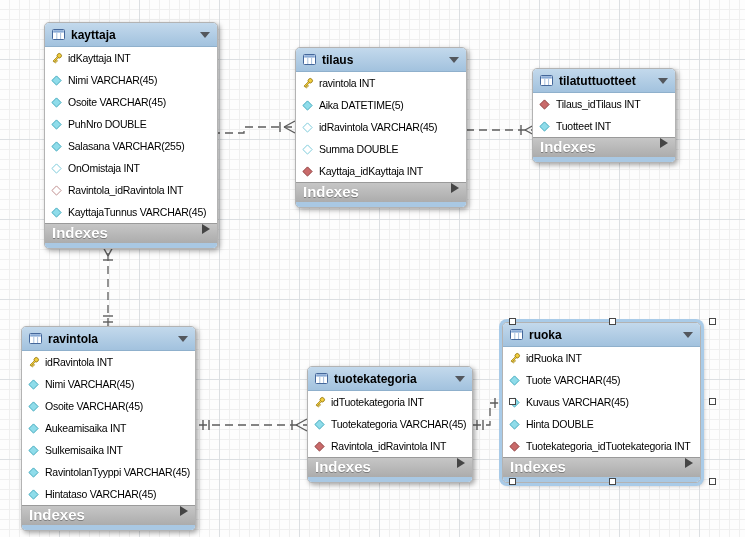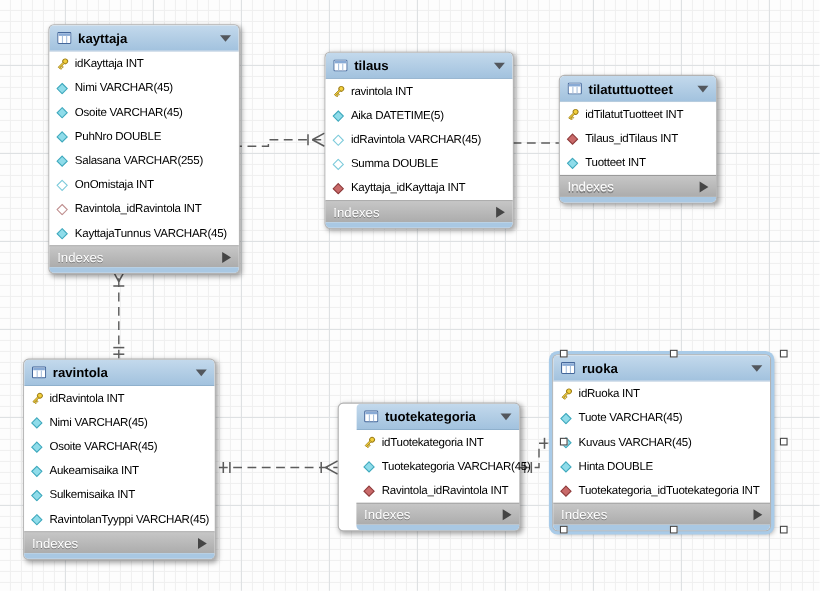--- a/index.html
+++ b/index.html
@@ -23,23 +23,23 @@
     height:23px;display:flex;align-items:center;gap:6px;padding:0 7px;
     background:linear-gradient(#c3d9ec,#a2c2de);border-bottom:1px solid #8fb0cc;
     border-radius:4px 4px 0 0;
   }
   .hdr .tname{flex:1;font-size:12px;font-weight:bold;color:#000;}
   .tri-down{width:0;height:0;border-left:5px solid transparent;border-right:5px solid transparent;border-top:6px solid #53575d;}
   .tbody{background:#fff;text-align:center;}
   .row{height:22px;display:flex;align-items:center;gap:5px;padding-left:5px;font-size:10.5px;letter-spacing:-0.25px;color:#000;white-space:nowrap;}
   .row .cicon{width:13px;display:flex;justify-content:center;flex:none;}
   .ftr{
-    height:19px;display:flex;align-items:center;padding:0 7px;
+    height:19px;display:flex;padding:0 7px;
     background:linear-gradient(#c6c6c6,#acacac);border-top:1px solid #9a9a9a;
-    color:#fff;font-weight:normal;font-size:12px;text-shadow:0 1px 0 rgba(96,96,96,0.65);
+    color:#fff;font-weight:bold;font-size:15px;text-shadow:0 1px 0 rgba(96,96,96,0.65);
   }
   .tri-right{margin-left:auto;width:0;height:0;border-top:5px solid transparent;border-bottom:5px solid transparent;border-left:8px solid #454545;}
   .strip{height:5px;background:#a9c8e3;border-radius:0 0 4px 4px;}
   .handle{position:absolute;z-index:4;width:7px;height:7px;background:#fff;border:1px solid #474747;box-sizing:border-box;}
 </style>
 </head>
 <body>
 
 <div id="canvas">
   <svg id="wires" width="745" height="537">
@@ -229,91 +229,78 @@
           </span>
           <span>Kayttaja_idKayttaja INT</span>
         </div>
       </div>
       <div class="ftr">
         <span>Indexes</span>
         <span class="tri-right"></span>
       </div>
       <div class="strip"></div>
     </div>
-    <div class="table" style="left: 508px; top: 68px; width: 144px;">
+    <div class="table" style="left: 532px; top: 68px; width: 144px;">
       <div class="hdr">
         <svg width="13" height="11" viewBox="0 0 13 11">
           <rect x="0.5" y="0.5" width="12" height="10" rx="1" fill="#ffffff" stroke="#44679a"></rect>
           <rect x="1.2" y="1.2" width="10.6" height="2.4" fill="#88aad5"></rect>
           <line x1="4.8" y1="3.8" x2="4.8" y2="10" stroke="#a9c1dd" stroke-width="1"></line>
           <line x1="8.6" y1="3.8" x2="8.6" y2="10" stroke="#a9c1dd" stroke-width="1"></line>
         </svg>
         <span class="tname">tilatuttuotteet</span>
+        <span class="tri-down"></span>
+      </div>
+      <div class="tbody">
+        <div class="row">
+          <span class="cicon">
+            <svg width="11" height="11" viewBox="0 0 11 11">
+              <path d="M5.5 0.9 L10.1 5.5 L5.5 10.1 L0.9 5.5 Z" fill="#c96a6a" stroke="#8e3b3b" stroke-width="1"></path>
+            </svg>
+          </span>
+          <span>Tilaus_idTilaus INT</span>
+        </div>
+        <div class="row">
+          <span class="cicon">
+            <svg width="11" height="11" viewBox="0 0 11 11">
+              <path d="M5.5 0.9 L10.1 5.5 L5.5 10.1 L0.9 5.5 Z" fill="#8fdcea" stroke="#3fa9bd" stroke-width="1"></path>
+            </svg>
+          </span>
+          <span>Tuotteet INT</span>
+        </div>
+      </div>
+      <div class="ftr">
+        <span>Indexes</span>
+        <span class="tri-right"></span>
+      </div>
+      <div class="strip"></div>
+    </div>
+    <div class="table" style="left: 21px; top: 326px; width: 175px;">
+      <div class="hdr">
+        <svg width="13" height="11" viewBox="0 0 13 11">
+          <rect x="0.5" y="0.5" width="12" height="10" rx="1" fill="#ffffff" stroke="#44679a"></rect>
+          <rect x="1.2" y="1.2" width="10.6" height="2.4" fill="#88aad5"></rect>
+          <line x1="4.8" y1="3.8" x2="4.8" y2="10" stroke="#a9c1dd" stroke-width="1"></line>
+          <line x1="8.6" y1="3.8" x2="8.6" y2="10" stroke="#a9c1dd" stroke-width="1"></line>
+        </svg>
+        <span class="tname">ravintola</span>
         <span class="tri-down"></span>
       </div>
       <div class="tbody">
         <div class="row">
           <span class="cicon">
             <svg width="12" height="12" viewBox="0 0 12 12">
               <g transform="rotate(45 6 6)">
                 <circle cx="6" cy="2.8" r="2.2" fill="#f2cf3c" stroke="#9c7d18" stroke-width="0.9"></circle>
                 <rect x="5.3" y="4.6" width="1.5" height="6.4" fill="#f2cf3c" stroke="#9c7d18" stroke-width="0.7"></rect>
                 <rect x="6.8" y="7.6" width="1.7" height="1.1" fill="#f2cf3c" stroke="#9c7d18" stroke-width="0.6"></rect>
                 <rect x="6.8" y="9.6" width="1.7" height="1.1" fill="#f2cf3c" stroke="#9c7d18" stroke-width="0.6"></rect>
               </g>
             </svg>
           </span>
-          <span>idTilatutTuotteet INT</span>
-        </div>
-        <div class="row">
-          <span class="cicon">
-            <svg width="11" height="11" viewBox="0 0 11 11">
-              <path d="M5.5 0.9 L10.1 5.5 L5.5 10.1 L0.9 5.5 Z" fill="#c96a6a" stroke="#8e3b3b" stroke-width="1"></path>
-            </svg>
-          </span>
-          <span>Tilaus_idTilaus INT</span>
-        </div>
-        <div class="row">
-          <span class="cicon">
-            <svg width="11" height="11" viewBox="0 0 11 11">
-              <path d="M5.5 0.9 L10.1 5.5 L5.5 10.1 L0.9 5.5 Z" fill="#8fdcea" stroke="#3fa9bd" stroke-width="1"></path>
-            </svg>
-          </span>
-          <span>Tuotteet INT</span>
-        </div>
-      </div>
-      <div class="ftr">
-        <span>Indexes</span>
-        <span class="tri-right"></span>
-      </div>
-      <div class="strip"></div>
-    </div>
-    <div class="table" style="left: 21px; top: 326px; width: 175px;">
-      <div class="hdr">
-        <svg width="13" height="11" viewBox="0 0 13 11">
-          <rect x="0.5" y="0.5" width="12" height="10" rx="1" fill="#ffffff" stroke="#44679a"></rect>
-          <rect x="1.2" y="1.2" width="10.6" height="2.4" fill="#88aad5"></rect>
-          <line x1="4.8" y1="3.8" x2="4.8" y2="10" stroke="#a9c1dd" stroke-width="1"></line>
-          <line x1="8.6" y1="3.8" x2="8.6" y2="10" stroke="#a9c1dd" stroke-width="1"></line>
-        </svg>
-        <span class="tname">ravintola</span>
-        <span class="tri-down"></span>
-      </div>
-      <div class="tbody">
-        <div class="row">
-          <span class="cicon">
-            <svg width="12" height="12" viewBox="0 0 12 12">
-              <g transform="rotate(45 6 6)">
-                <circle cx="6" cy="2.8" r="2.2" fill="#f2cf3c" stroke="#9c7d18" stroke-width="0.9"></circle>
-                <rect x="5.3" y="4.6" width="1.5" height="6.4" fill="#f2cf3c" stroke="#9c7d18" stroke-width="0.7"></rect>
-                <rect x="6.8" y="7.6" width="1.7" height="1.1" fill="#f2cf3c" stroke="#9c7d18" stroke-width="0.6"></rect>
-                <rect x="6.8" y="9.6" width="1.7" height="1.1" fill="#f2cf3c" stroke="#9c7d18" stroke-width="0.6"></rect>
-              </g>
-            </svg>
-          </span>
           <span>idRavintola INT</span>
         </div>
         <div class="row">
           <span class="cicon">
             <svg width="11" height="11" viewBox="0 0 11 11">
               <path d="M5.5 0.9 L10.1 5.5 L5.5 10.1 L0.9 5.5 Z" fill="#8fdcea" stroke="#3fa9bd" stroke-width="1"></path>
             </svg>
           </span>
           <span>Nimi VARCHAR(45)</span>
         </div>
@@ -342,28 +329,36 @@
           <span>Sulkemisaika INT</span>
         </div>
         <div class="row">
           <span class="cicon">
             <svg width="11" height="11" viewBox="0 0 11 11">
               <path d="M5.5 0.9 L10.1 5.5 L5.5 10.1 L0.9 5.5 Z" fill="#8fdcea" stroke="#3fa9bd" stroke-width="1"></path>
             </svg>
           </span>
           <span>RavintolanTyyppi VARCHAR(45)</span>
         </div>
-      </div>
-      <div class="ftr">
-        <span>Indexes</span>
-        <span class="tri-right"></span>
-      </div>
-      <div class="strip"></div>
-    </div>
-    <div class="table" style="left: 307px; top: 366px; width: 166px; padding-left: 16px;">
+        <div class="row">
+          <span class="cicon">
+            <svg width="11" height="11" viewBox="0 0 11 11">
+              <path d="M5.5 0.9 L10.1 5.5 L5.5 10.1 L0.9 5.5 Z" fill="#8fdcea" stroke="#3fa9bd" stroke-width="1"></path>
+            </svg>
+          </span>
+          <span>Hintataso VARCHAR(45)</span>
+        </div>
+      </div>
+      <div class="ftr">
+        <span>Indexes</span>
+        <span class="tri-right"></span>
+      </div>
+      <div class="strip"></div>
+    </div>
+    <div class="table" style="left: 307px; top: 366px; width: 166px;">
       <div class="hdr">
         <svg width="13" height="11" viewBox="0 0 13 11">
           <rect x="0.5" y="0.5" width="12" height="10" rx="1" fill="#ffffff" stroke="#44679a"></rect>
           <rect x="1.2" y="1.2" width="10.6" height="2.4" fill="#88aad5"></rect>
           <line x1="4.8" y1="3.8" x2="4.8" y2="10" stroke="#a9c1dd" stroke-width="1"></line>
           <line x1="8.6" y1="3.8" x2="8.6" y2="10" stroke="#a9c1dd" stroke-width="1"></line>
         </svg>
         <span class="tname">tuotekategoria</span>
         <span class="tri-down"></span>
       </div>

